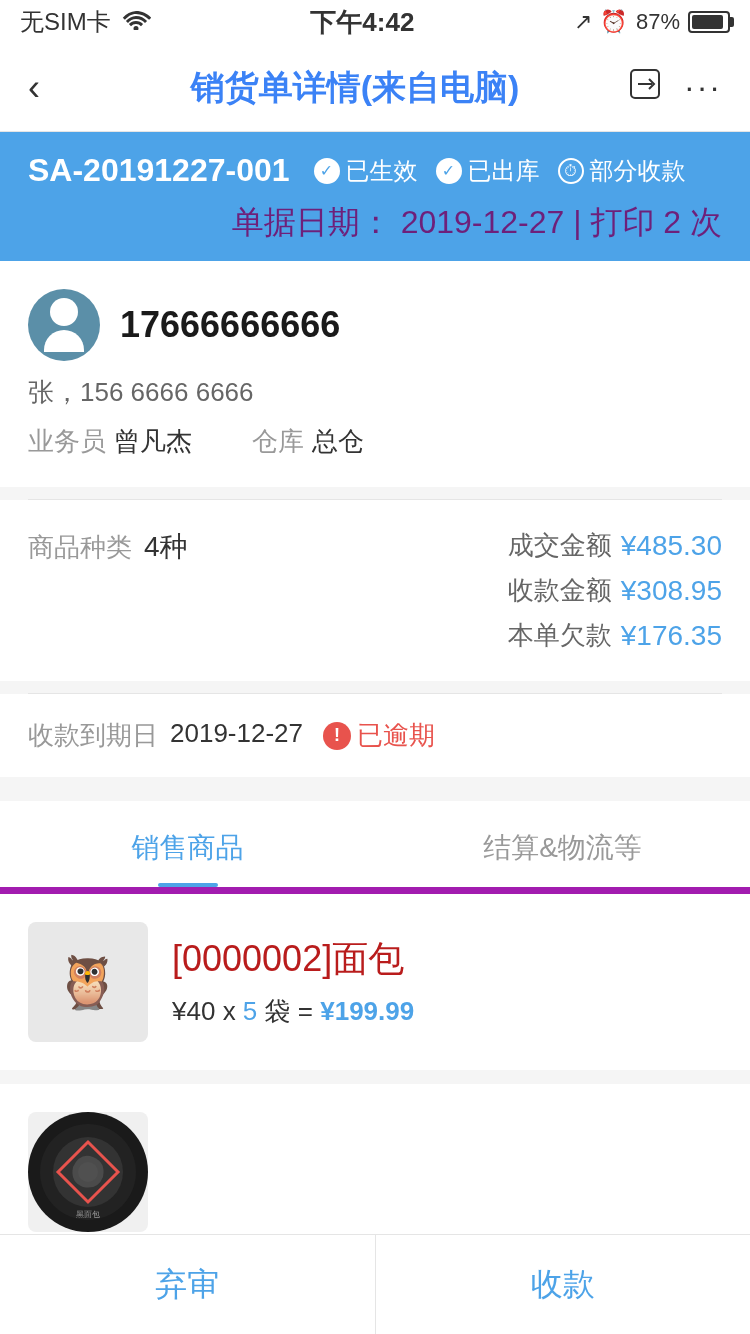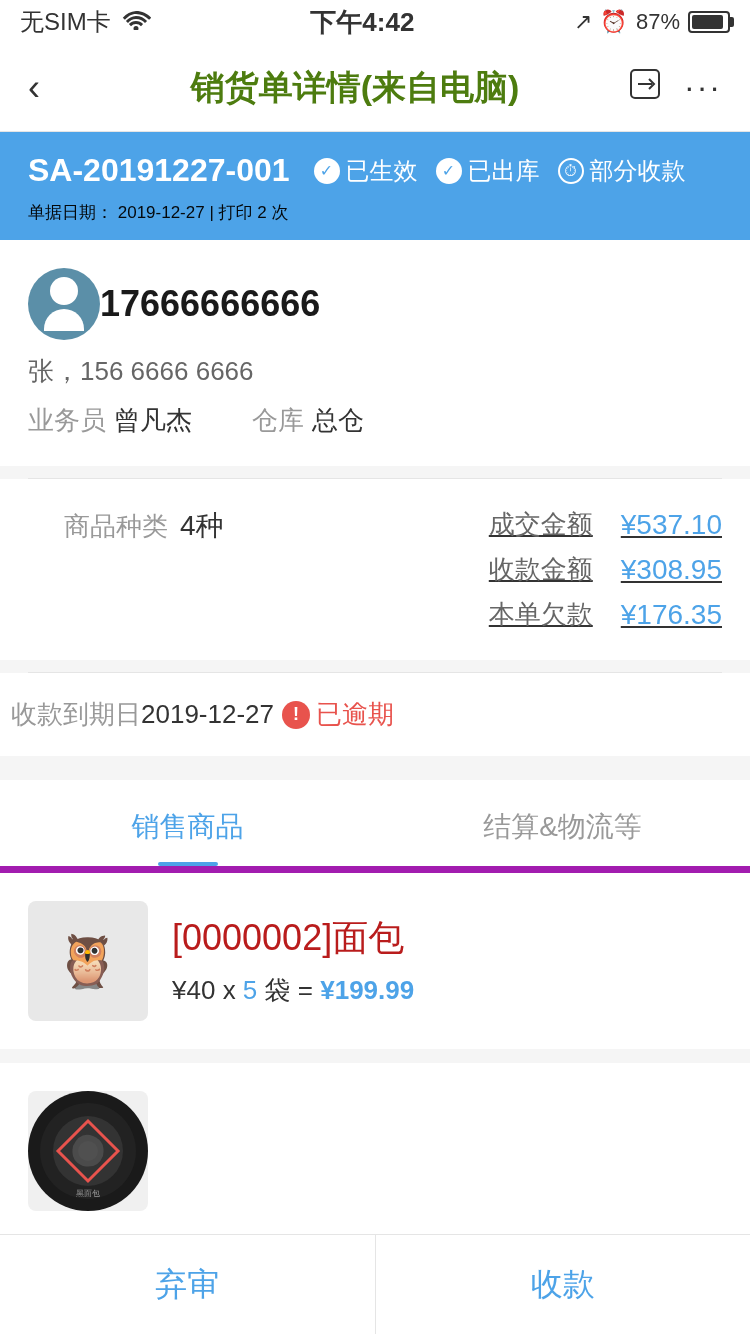--- a/index.html
+++ b/index.html
@@ -68,21 +68,21 @@
       font-size: 36px;
       color: #333;
       cursor: pointer;
       width: 60px;
     }
     .nav-title {
       flex: 1;
       text-align: center;
       font-size: 34px;
       font-weight: 600;
-      color: #4d7c0f;
+      color: #3b82f6;
     }
     .nav-actions {
       display: flex;
       align-items: center;
       gap: 24px;
       width: 100px;
       justify-content: flex-end;
     }
 
     
@@ -119,34 +119,36 @@
       border-radius: 50%;
       background: #fff;
       display: flex;
       align-items: center;
       justify-content: center;
       font-size: 16px;
     }
     .badge-icon.blue { background: #fff; color: #4DA3E8; }
     .badge-icon.clock { background: transparent; border: 2px solid #fff; color: #fff; font-size: 14px; }
     .banner-subtitle {
-      font-size: 17px;
-      color: #000000;
+      font-size: 32px;
+      color: #701a75;
       opacity: 0.95;
+      text-align: right;
     }
 
     
     .customer-card {
       background: #fff;
       padding: 28px;
       margin-bottom: 12px;
     }
     .customer-top {
       display: flex;
       align-items: center;
+      gap: 20px;
       margin-bottom: 14px;
     }
     .avatar {
       width: 72px;
       height: 72px;
       border-radius: 50%;
       background: #ccc;
       display: flex;
       align-items: center;
       justify-content: center;
@@ -210,38 +212,37 @@
       align-items: flex-end;
       gap: 10px;
     }
     .product-types {
       font-size: 26px;
       color: #666;
       display: flex;
       align-items: center;
       gap: 12px;
     }
-    .product-types-label { color: #999; margin-left: 36px; }
+    .product-types-label { color: #999; }
     .product-types-value { color: #333; font-size: 28px; }
     .amount-row {
       display: flex;
       align-items: center;
-      gap: 28px;
+      gap: 9px;
       font-size: 26px;
-      text-decoration: underline;
     }
     .amount-label { color: #666; }
     .amount-value { color: #4DA3E8; font-size: 28px; }
 
     
     .due-date-card {
       background: #fff;
-      padding: 24px 11px;
-      display: flex;
-      align-items: center;
+      padding: 24px 28px;
+      display: flex;
+      gap: 12px;
       font-size: 26px;
       color: #666;
       margin-bottom: 12px;
     }
     .due-date-label { color: #999; }
     .due-date-value { color: #333; }
     .overdue-badge {
       display: flex;
       align-items: center;
       gap: 6px;
@@ -470,21 +471,21 @@
   <div class="summary-row">
     <div class="summary-left">
       <div class="product-types">
         <span class="product-types-label">商品种类</span>
         <span class="product-types-value">4种</span>
       </div>
     </div>
     <div class="summary-right">
       <div class="amount-row">
         <span class="amount-label">成交金额</span>
-        <span class="amount-value">¥537.10</span>
+        <span class="amount-value">¥485.30</span>
       </div>
       <div class="amount-row">
         <span class="amount-label">收款金额</span>
         <span class="amount-value">¥308.95</span>
       </div>
       <div class="amount-row">
         <span class="amount-label">本单欠款</span>
         <span class="amount-value">¥176.35</span>
       </div>
     </div>

